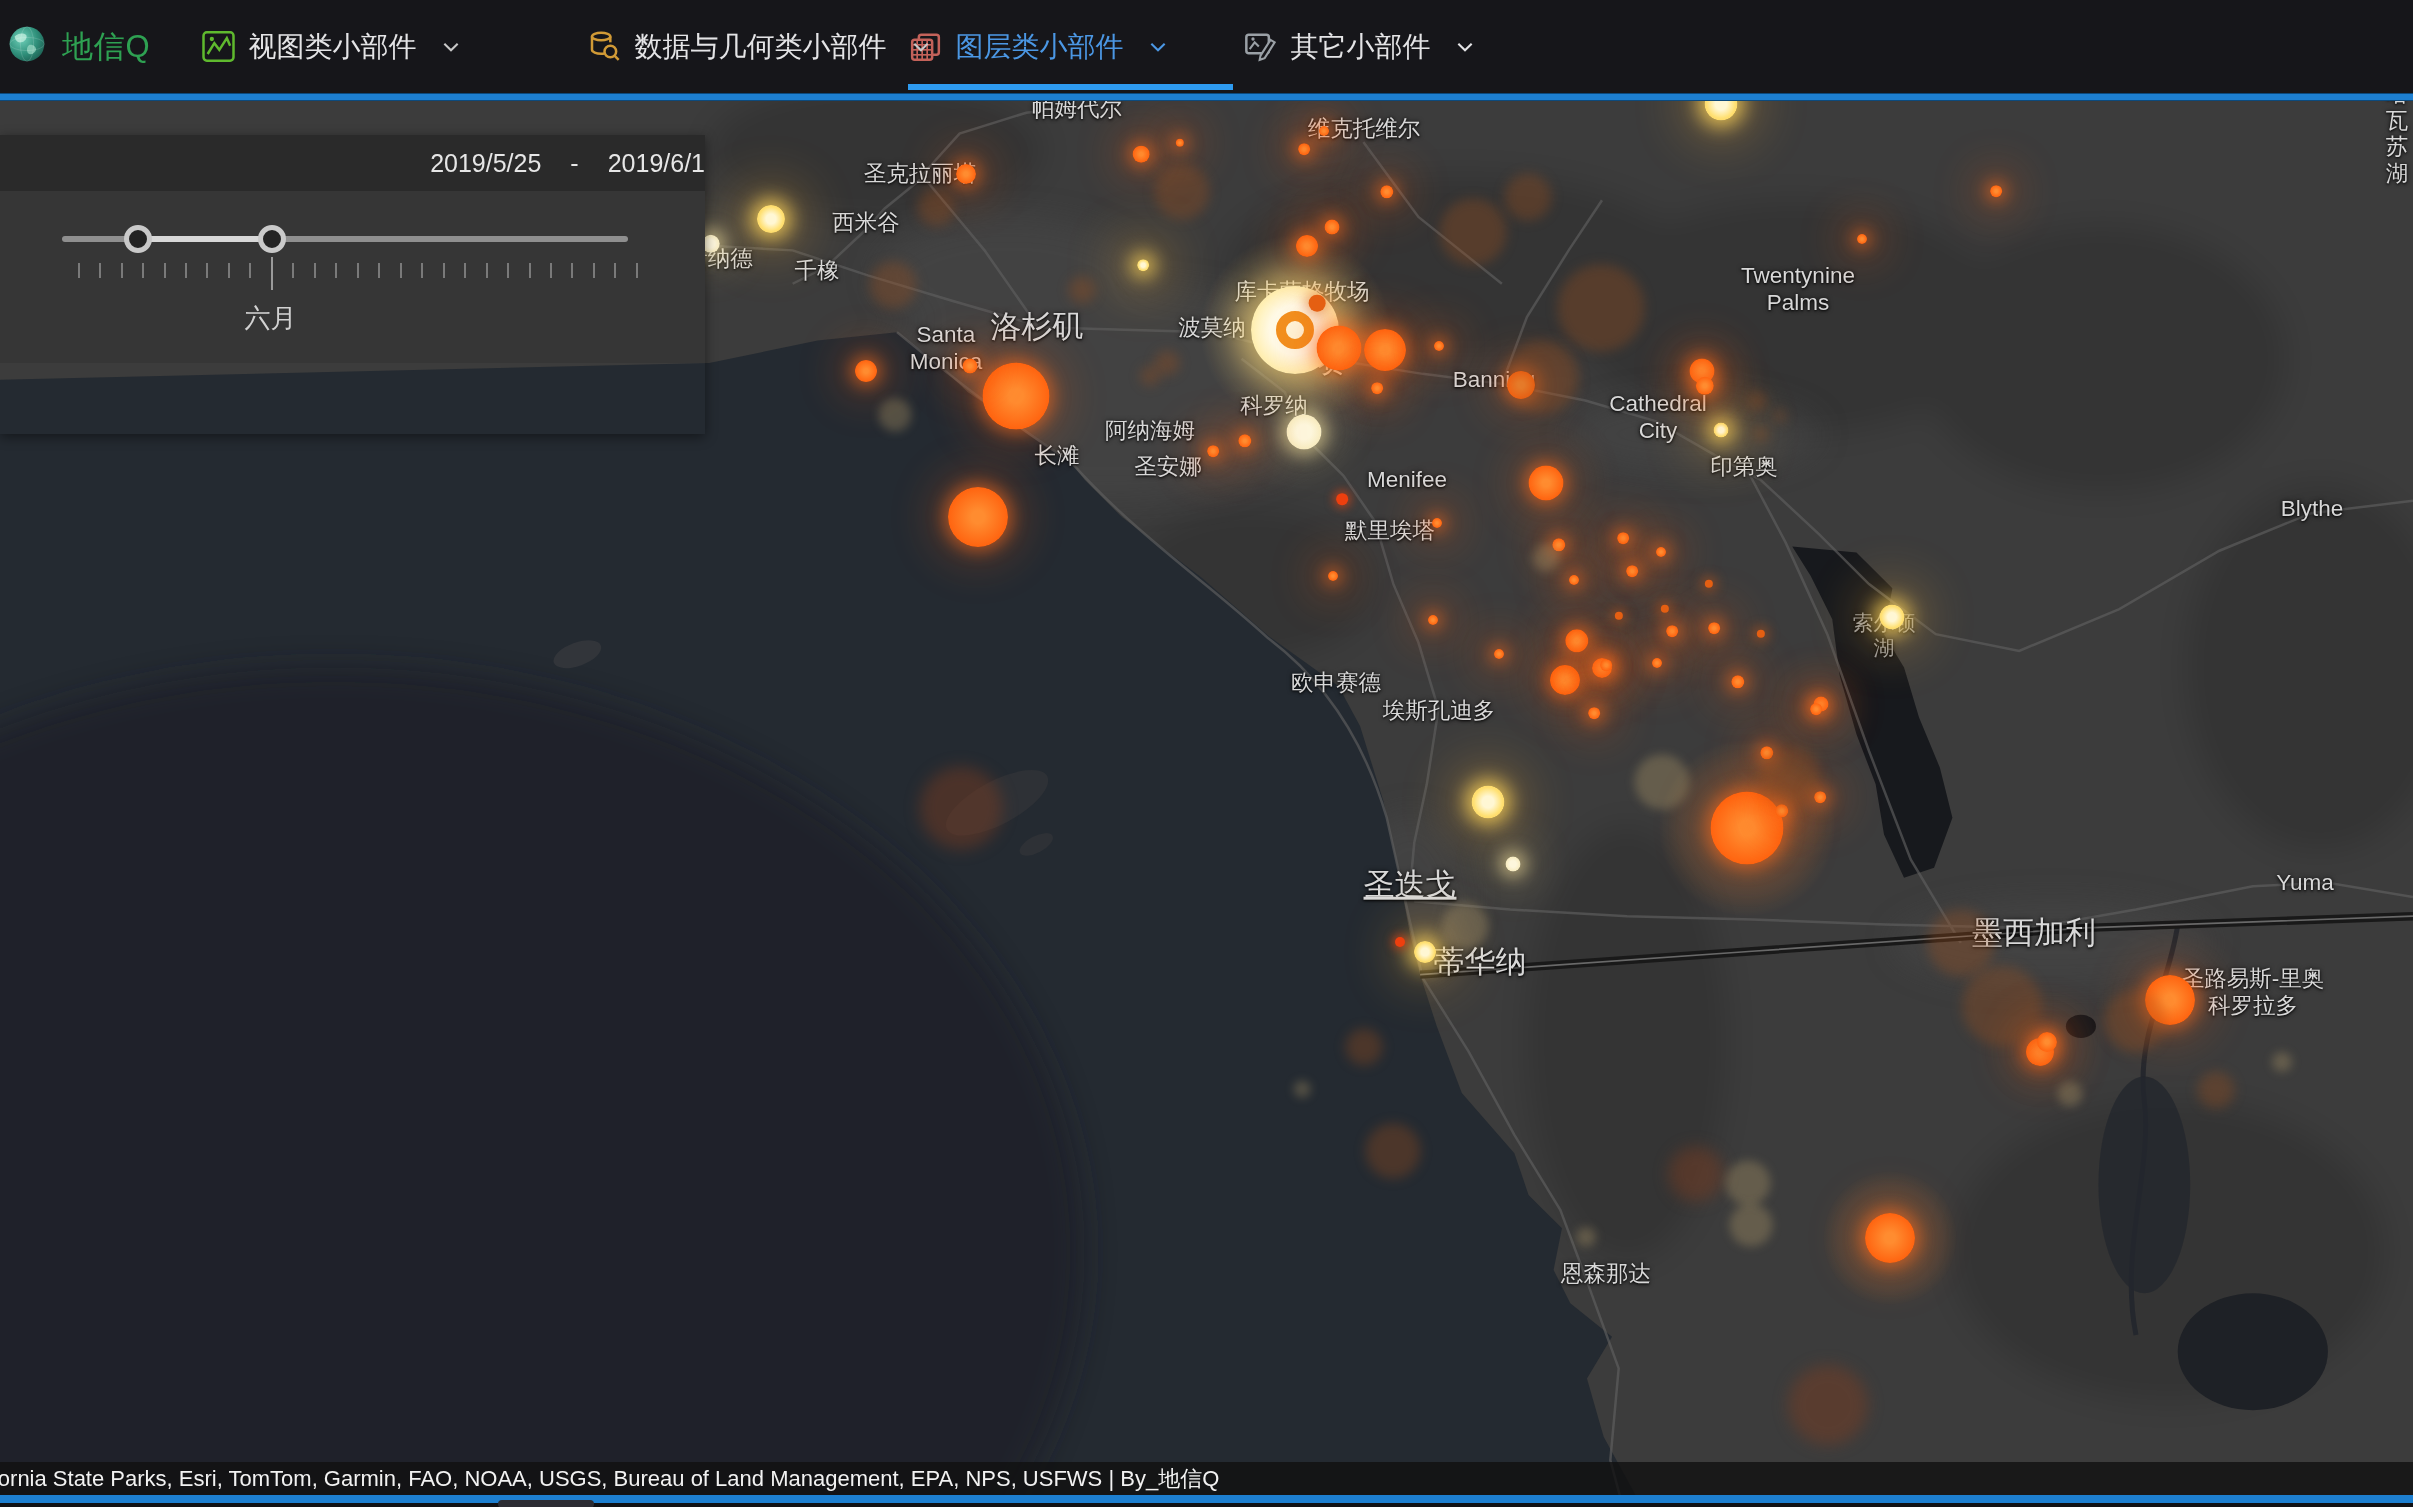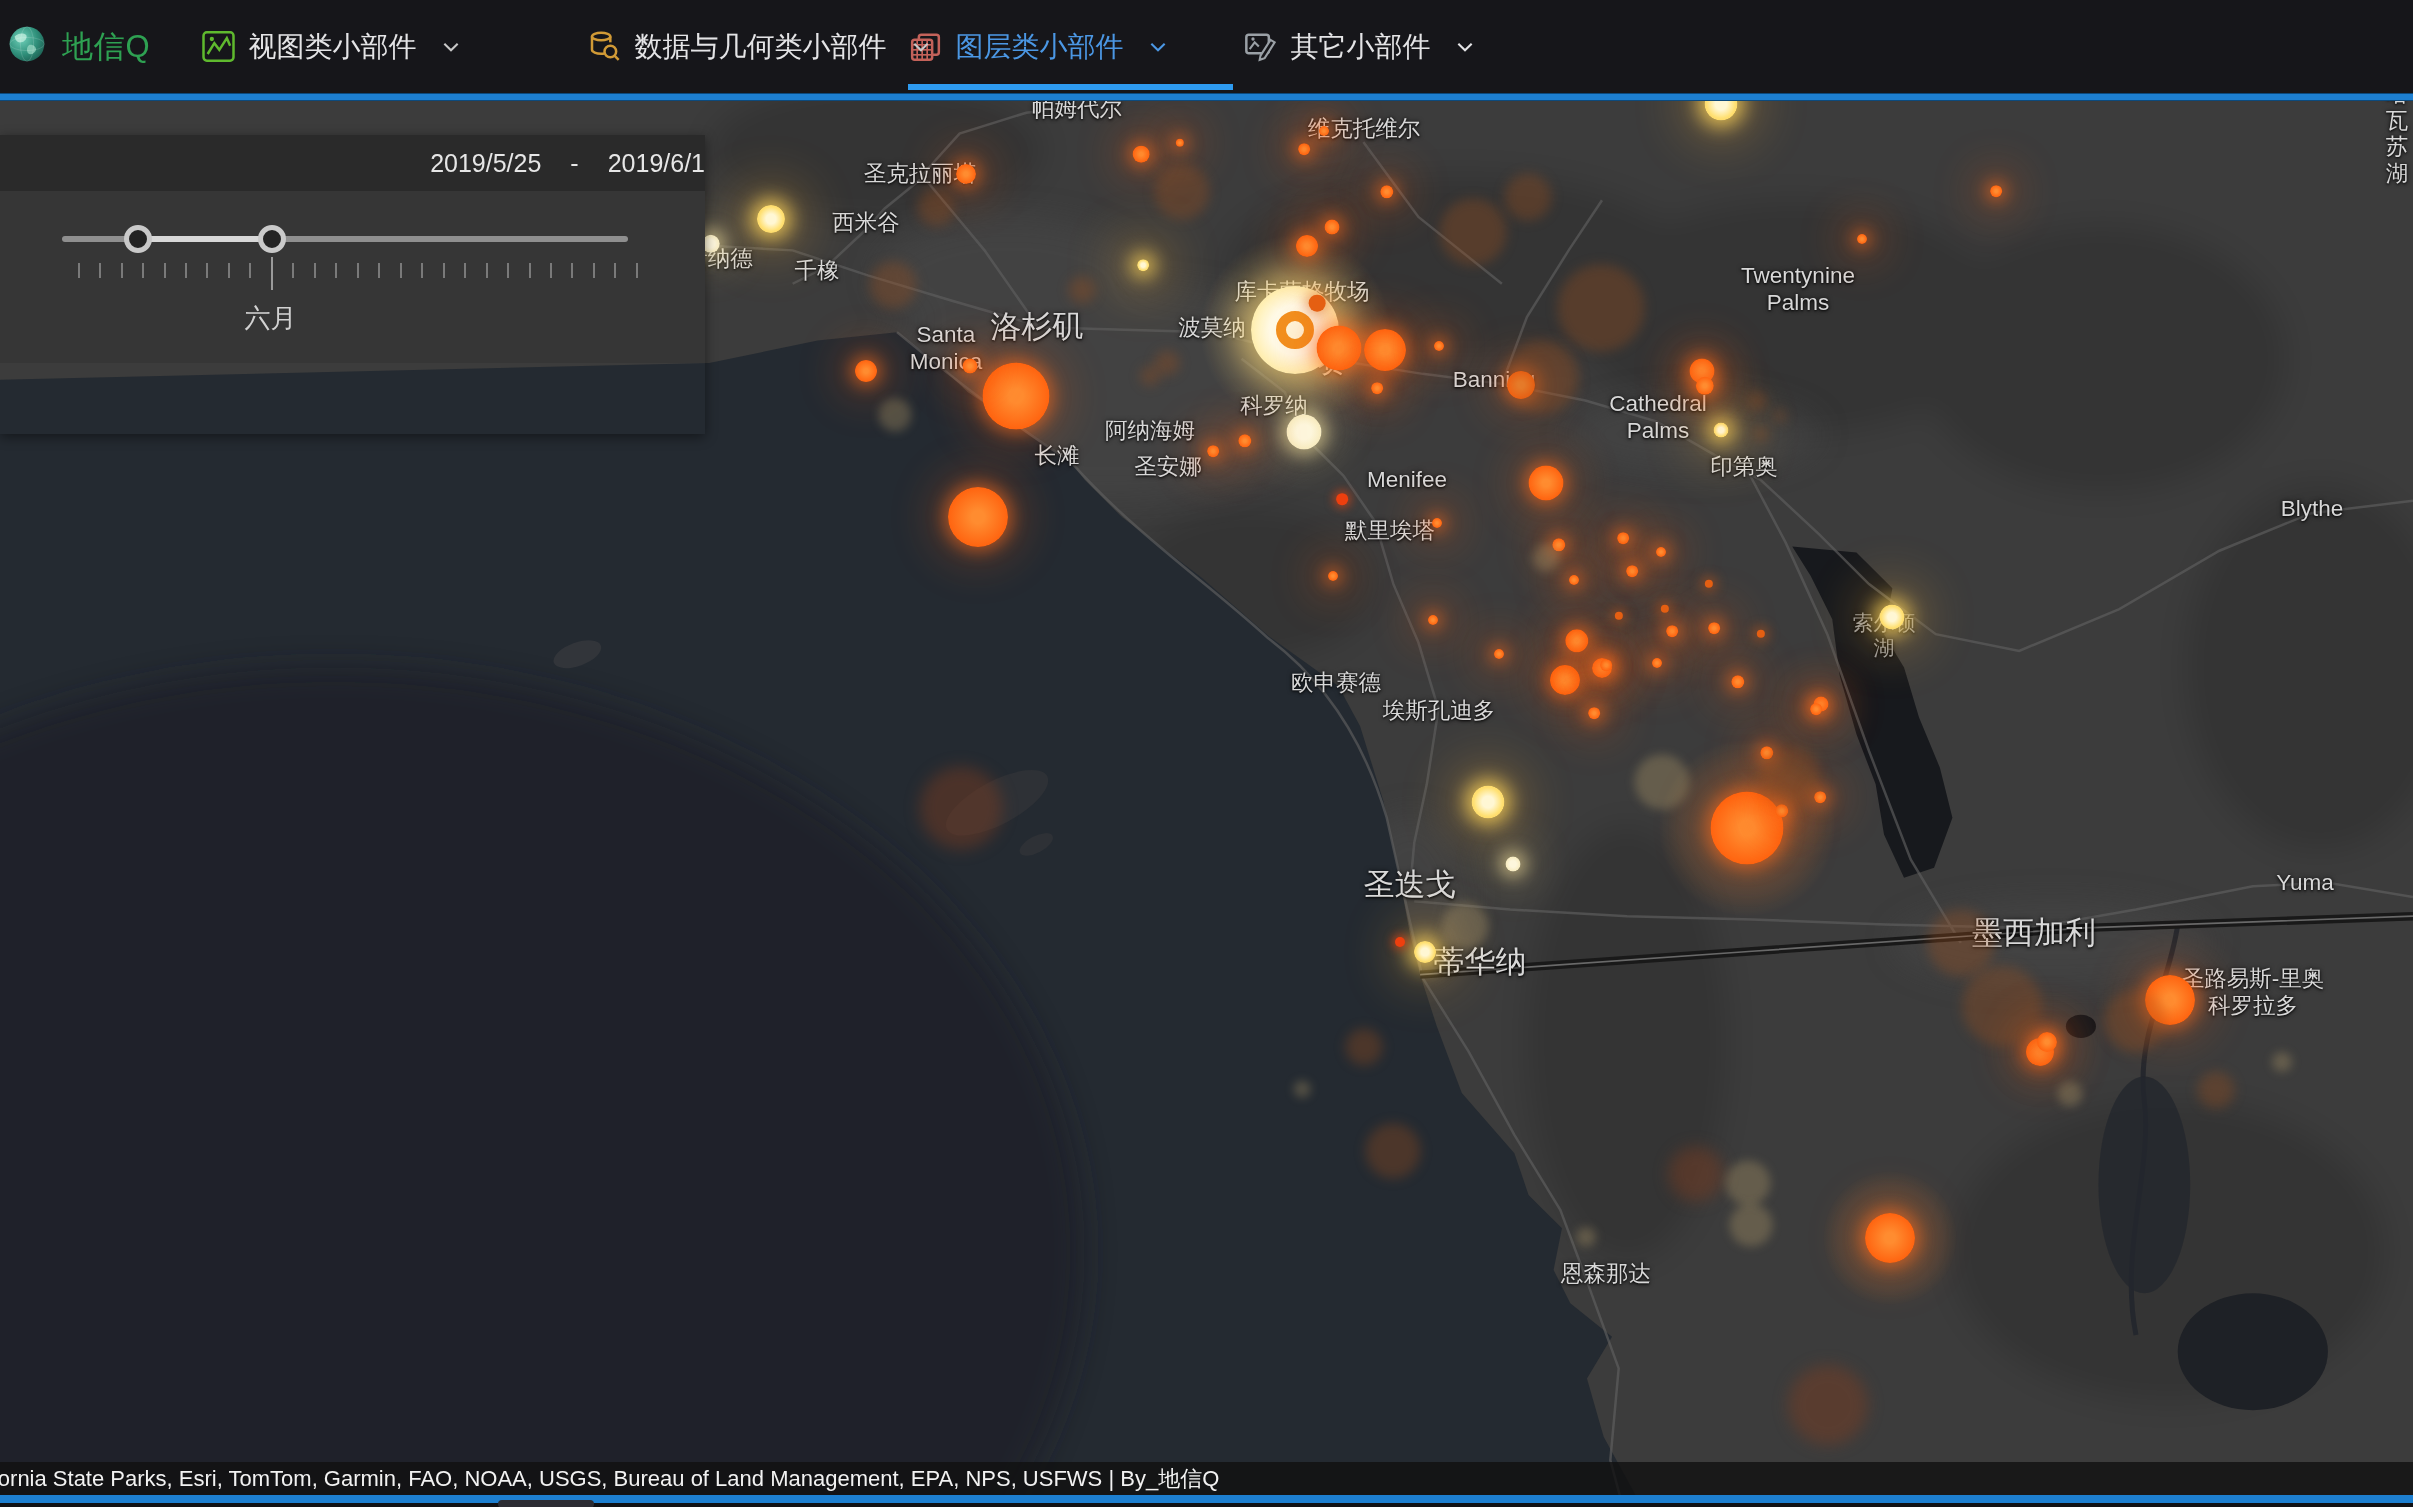--- a/index.html
+++ b/index.html
@@ -185,30 +185,30 @@
         <div class="lbl l-sm" style="left: 1302px; top: 292px;">库卡蒙格牧场</div>
         <div class="lbl l-lg" style="left: 1333px; top: 361px;">赛</div>
         <div class="lbl l-sm" style="left: 1494px; top: 380px;">Banning</div>
         <div class="lbl l-sm" style="left: 1798px; top: 290px;">Twentynine
 Palms</div>
         <div class="lbl l-sm" style="left: 1150px; top: 431px;">阿纳海姆</div>
         <div class="lbl l-sm" style="left: 1274px; top: 406px;">科罗纳</div>
         <div class="lbl l-sm" style="left: 1168px; top: 467px;">圣安娜</div>
         <div class="lbl l-sm" style="left: 1057px; top: 456px;">长滩</div>
         <div class="lbl l-sm" style="left: 1658px; top: 418px;">Cathedral
-Palms</div>
+City</div>
         <div class="lbl l-sm" style="left: 1744px; top: 467px;">印第奥</div>
         <div class="lbl l-sm" style="left: 1407px; top: 480px;">Menifee</div>
         <div class="lbl l-sm" style="left: 1390px; top: 531px;">默里埃塔</div>
         <div class="lbl l-sm" style="left: 2312px; top: 509px;">Blythe</div>
         <div class="lbl l-faint" style="left: 1884px; top: 636px;">索尔顿
 湖</div>
         <div class="lbl l-sm" style="left: 1336px; top: 683px;">欧申赛德</div>
         <div class="lbl l-sm" style="left: 1439px; top: 711px;">埃斯孔迪多</div>
-        <div class="lbl l-lg" style="left: 1410px; top: 885px;">圣迭戈</div>
+        <div class="lbl l-lg" style="left: 1410px; top: 885px; text-decoration: underline;">圣迭戈</div>
         <div class="lbl l-lg" style="left: 1480px; top: 962px;">蒂华纳</div>
         <div class="lbl l-lg" style="left: 2034px; top: 933px;">墨西加利</div>
         <div class="lbl l-sm" style="left: 2305px; top: 883px;">Yuma</div>
         <div class="lbl l-sm" style="left: 2253px; top: 993px;">圣路易斯-里奥
 科罗拉多</div>
         <div class="lbl l-sm" style="left: 1606px; top: 1274px;">恩森那达</div>
       </div>
     <div id="dots">
         <div class="ring-wrap" style="left: 1295px; top: 330px;">
           <div class="ring-glow"></div>

